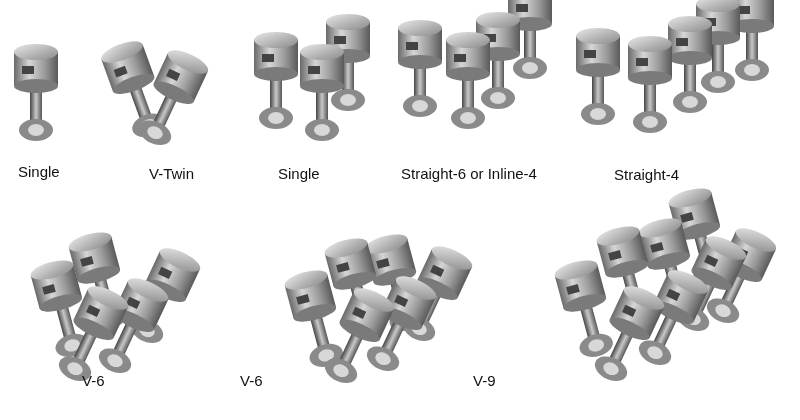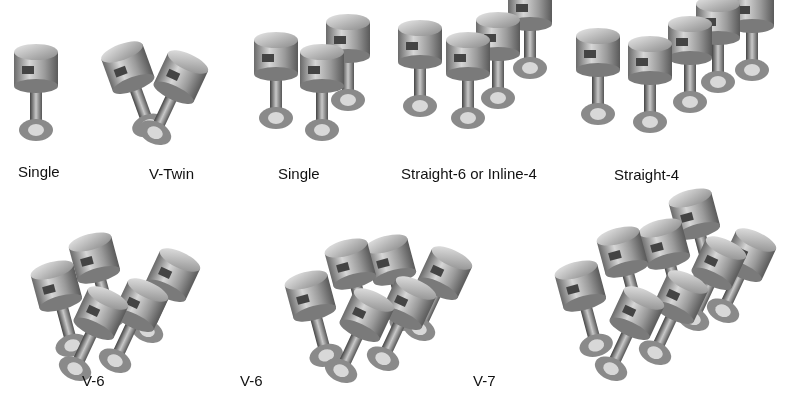--- a/index.html
+++ b/index.html
@@ -97,13 +97,13 @@
   </g>
 </svg>
 
 <div class="label" style="left:18px;top:163px">Single</div>
 <div class="label" style="left:149px;top:165px">V-Twin</div>
 <div class="label" style="left:278px;top:165px">Single</div>
 <div class="label" style="left:401px;top:165px">Straight-6 or Inline-4</div>
 <div class="label" style="left:614px;top:166px">Straight-4</div>
 <div class="label" style="left:82px;top:372px">V-6</div>
 <div class="label" style="left:240px;top:372px">V-6</div>
-<div class="label" style="left:473px;top:372px">V-7</div>
+<div class="label" style="left:473px;top:372px">V-9</div>
 
 </body></html>

